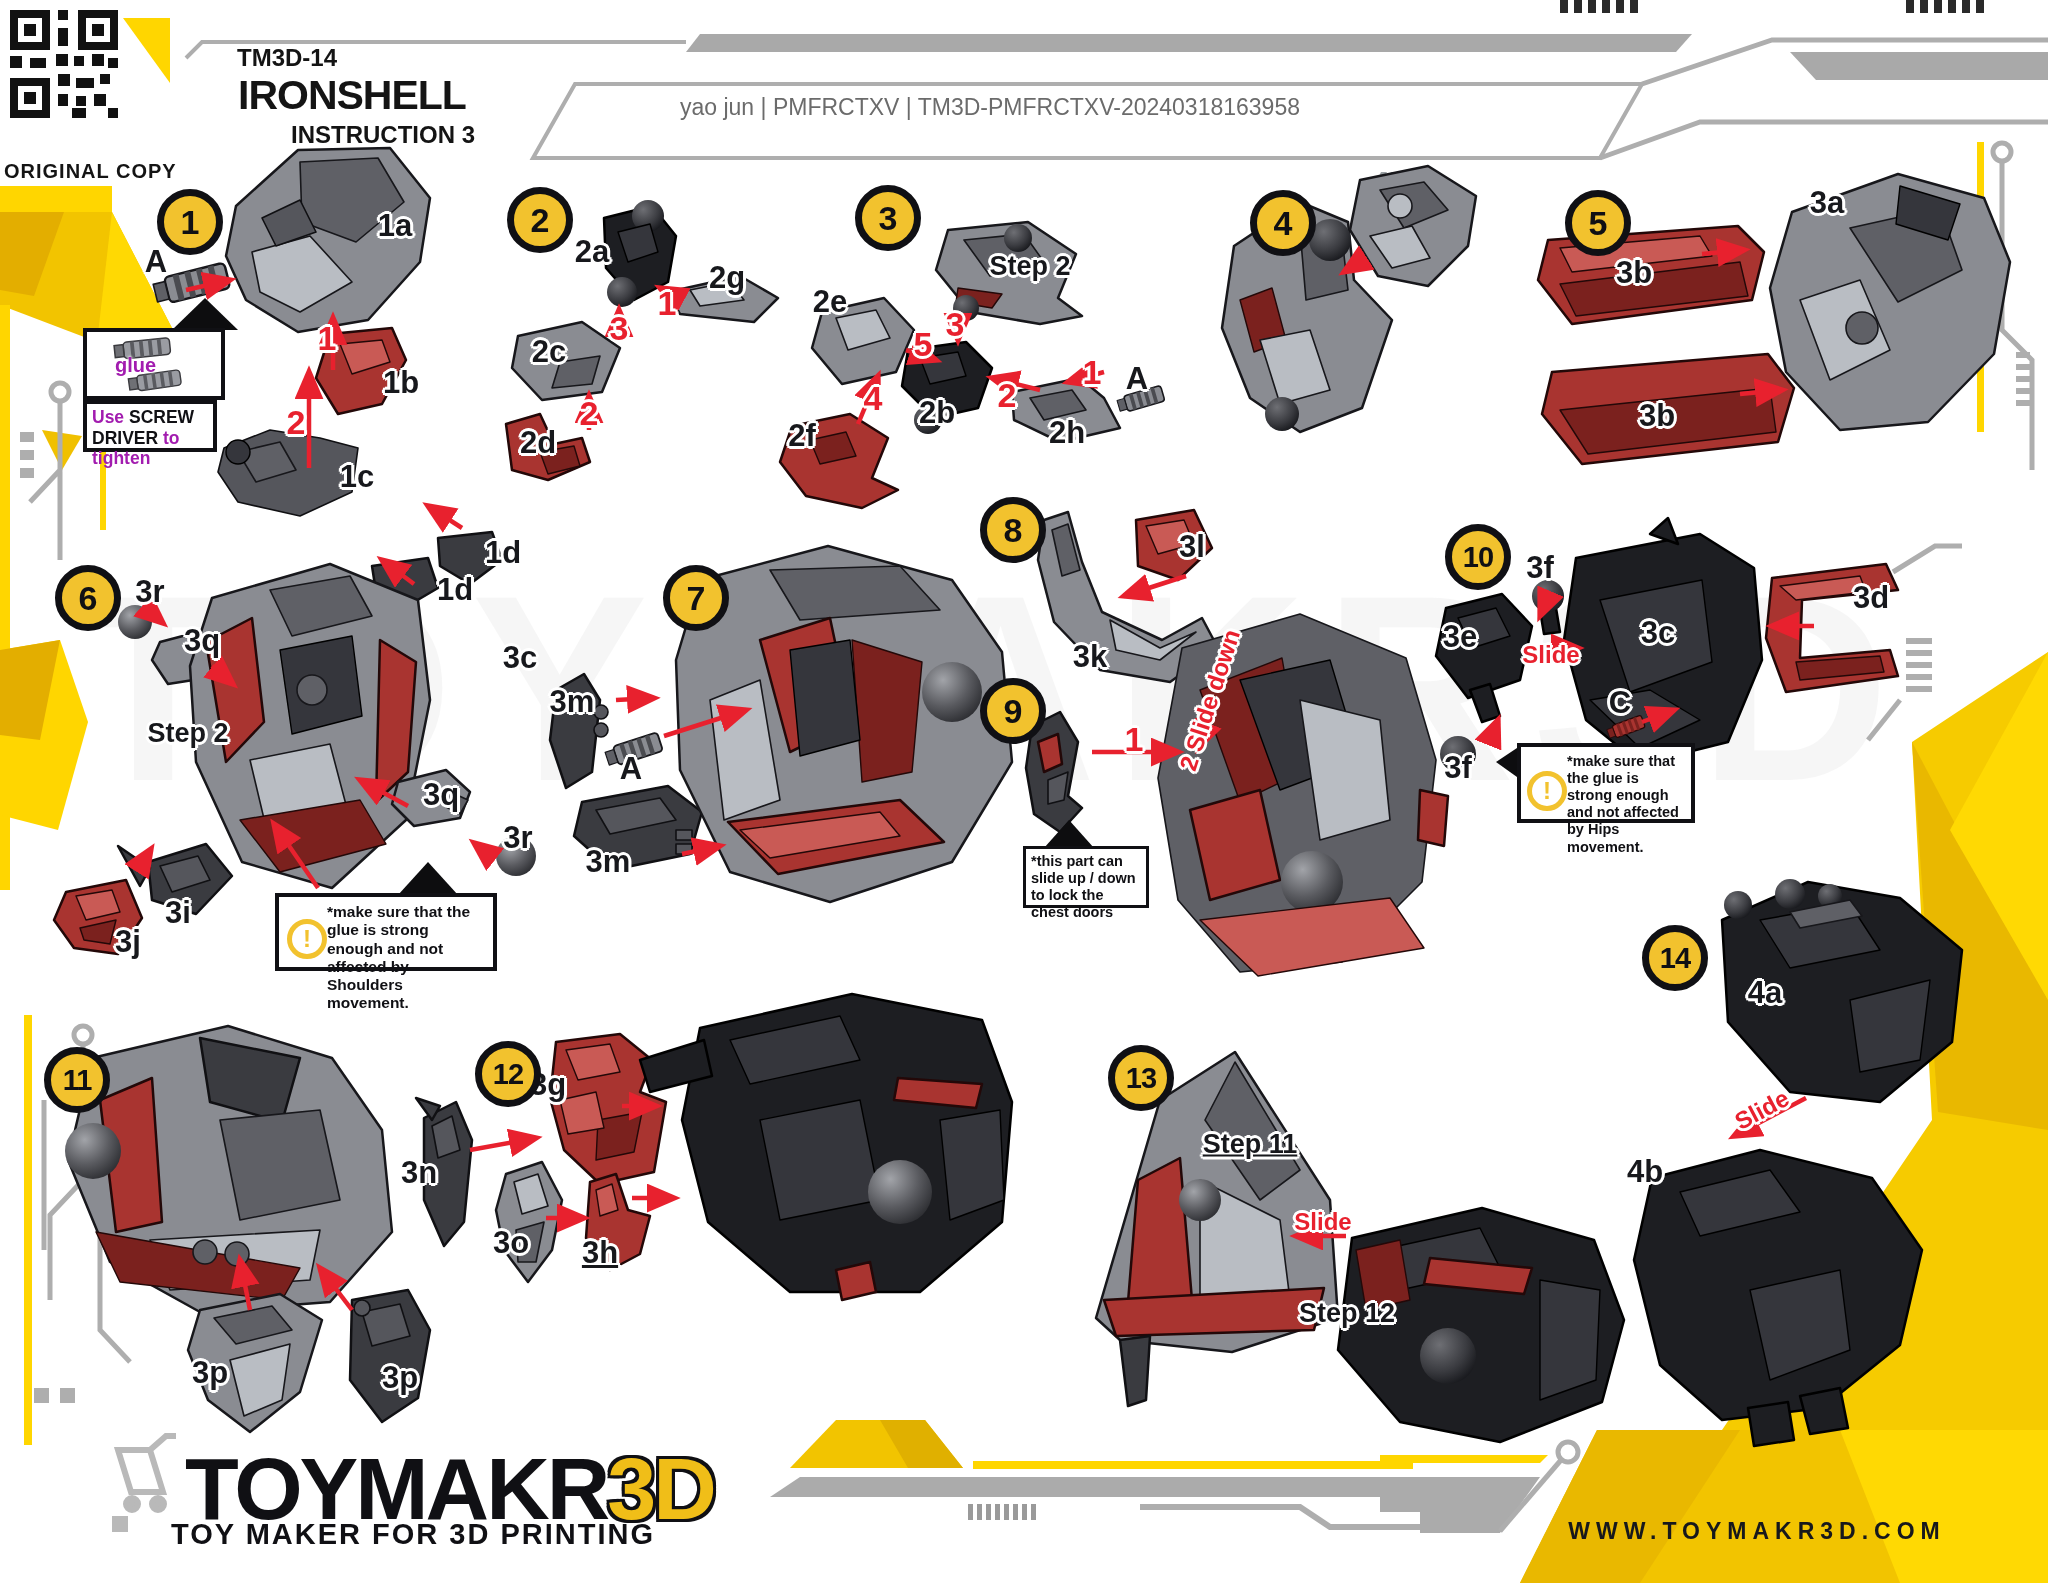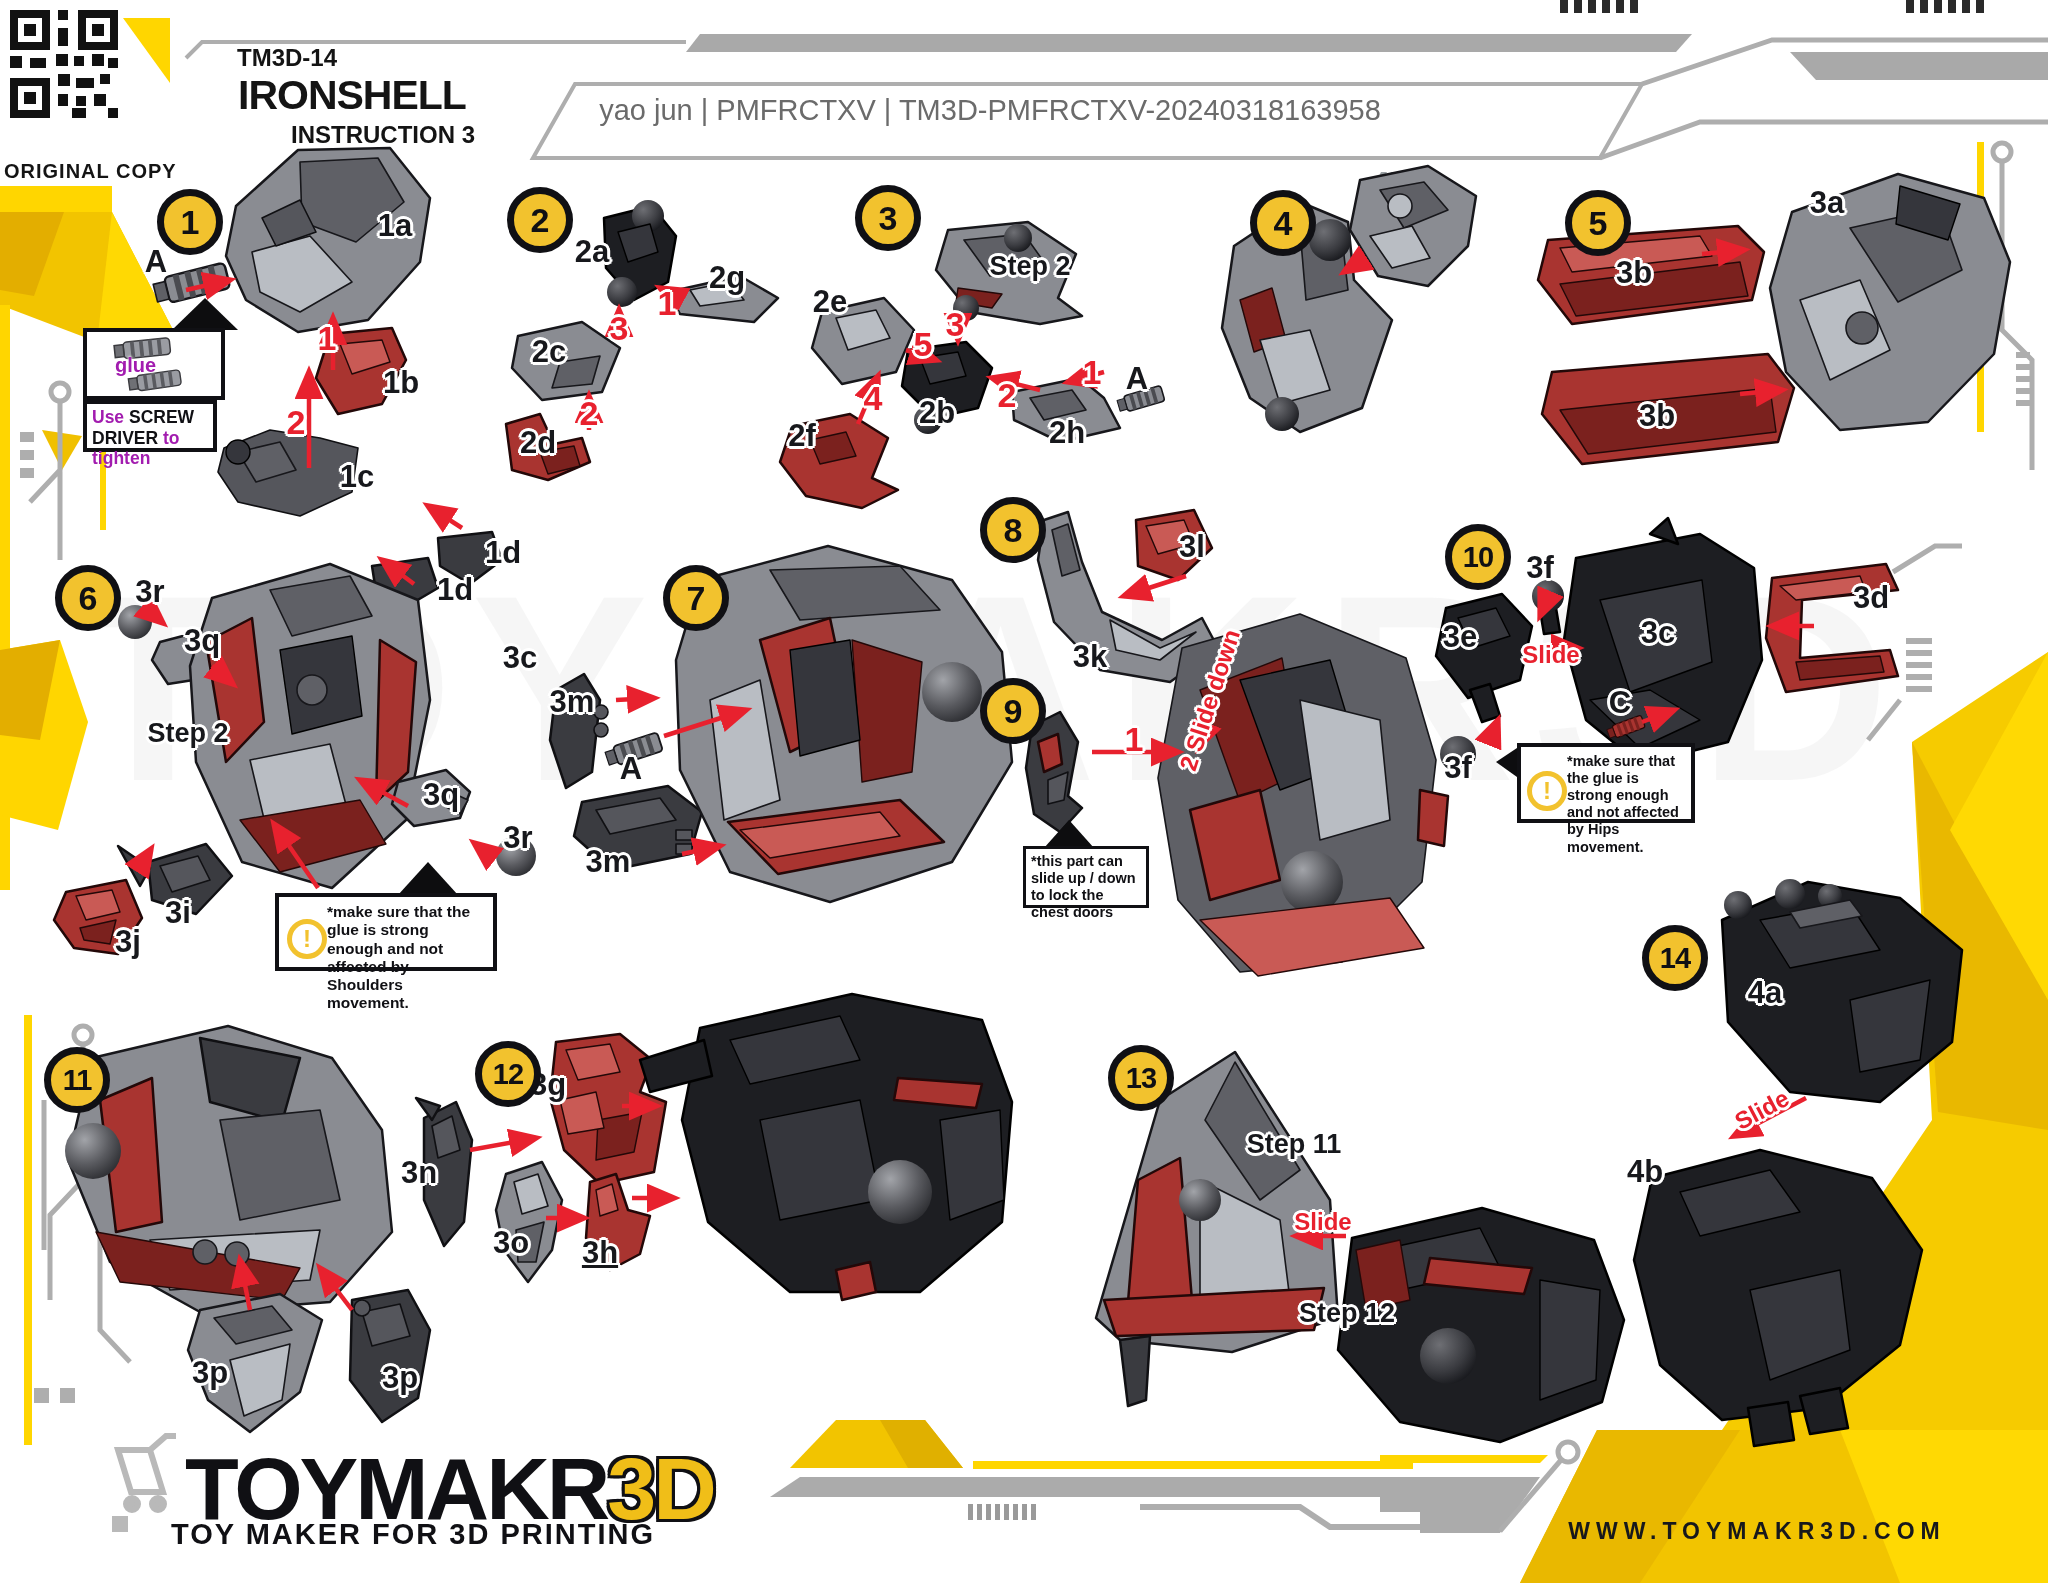--- a/index.html
+++ b/index.html
@@ -562,21 +562,21 @@
       <polygon points="398,895 458,895 428,862"></polygon>
       <polygon points="1044,848 1094,848 1069,820"></polygon>
       <polygon points="1517,748 1517,777 1496,762"></polygon>
     </g>
   </svg>
 
   <div class="hdr" style="left:4px;top:160px;font-size:20px;letter-spacing:1px;">ORIGINAL COPY</div>
   <div class="hdr" style="left:237px;top:44px;font-size:24px;">TM3D-14</div>
   <div class="hdr" style="left:238px;top:72px;font-size:41px;letter-spacing:-1px;">IRONSHELL</div>
   <div class="hdr" style="left:291px;top:121px;font-size:24px;">INSTRUCTION 3</div>
-  <div class="hdr" style="left:990px;top:94px;transform:translateX(-50%);font-size:29px;color:#6b6b6b;font-weight:normal;">yao jun | PMFRCTXV | TM3D-PMFRCTXV-20240318163958</div>
+  <div class="hdr" style="left:990px;top:94px;transform:translateX(-50%);font-size:23px;color:#6b6b6b;font-weight:normal;">yao jun | PMFRCTXV | TM3D-PMFRCTXV-20240318163958</div>
 
   <div class="stepnum" style="left:190px;top:222px;">1</div>
   <div class="stepnum" style="left:540px;top:220px;">2</div>
   <div class="stepnum" style="left:888px;top:218px;">3</div>
   <div class="stepnum" style="left:1283px;top:223px;">4</div>
   <div class="stepnum" style="left:1598px;top:223px;">5</div>
   <div class="stepnum" style="left:88px;top:598px;">6</div>
   <div class="stepnum" style="left:696px;top:598px;">7</div>
   <div class="stepnum" style="left:1013px;top:530px;">8</div>
   <div class="stepnum" style="left:1013px;top:711px;">9</div>
@@ -649,21 +649,21 @@
     <span class="seq seq-sm" style="left:1551px;top:655px;">Slide</span>
 
     <span class="plabel" style="left:210px;top:1373px;">3p</span>
     <span class="plabel" style="left:400px;top:1378px;">3p</span>
 
     <span class="plabel" style="left:548px;top:1085px;">3g</span>
     <span class="plabel" style="left:419px;top:1173px;">3n</span>
     <span class="plabel" style="left:511px;top:1243px;">3o</span>
     <span class="plabel" style="left:600px;top:1253px;text-decoration:underline;">3h</span>
 
-    <span class="plabel lab-sm" style="left:1294px;top:1144px;">Step 11</span>
+    <span class="plabel lab-sm" style="left:1250px;top:1144px;text-decoration:underline;">Step 11</span>
     <span class="plabel lab-sm" style="left:1347px;top:1313px;">Step 12</span>
     <span class="seq seq-sm" style="left:1323px;top:1222px;">Slide</span>
 
     <span class="plabel" style="left:1765px;top:993px;">4a</span>
     <span class="plabel" style="left:1645px;top:1172px;">4b</span>
     <span class="seq seq-sm rot28" style="left:1762px;top:1110px;">Slide</span>
   </div>
 
   <div class="notebox" style="left:83px;top:328px;width:134px;height:64px;">
     <svg width="134" height="64" viewBox="0 0 134 64" style="position:absolute;left:0;top:0;">

